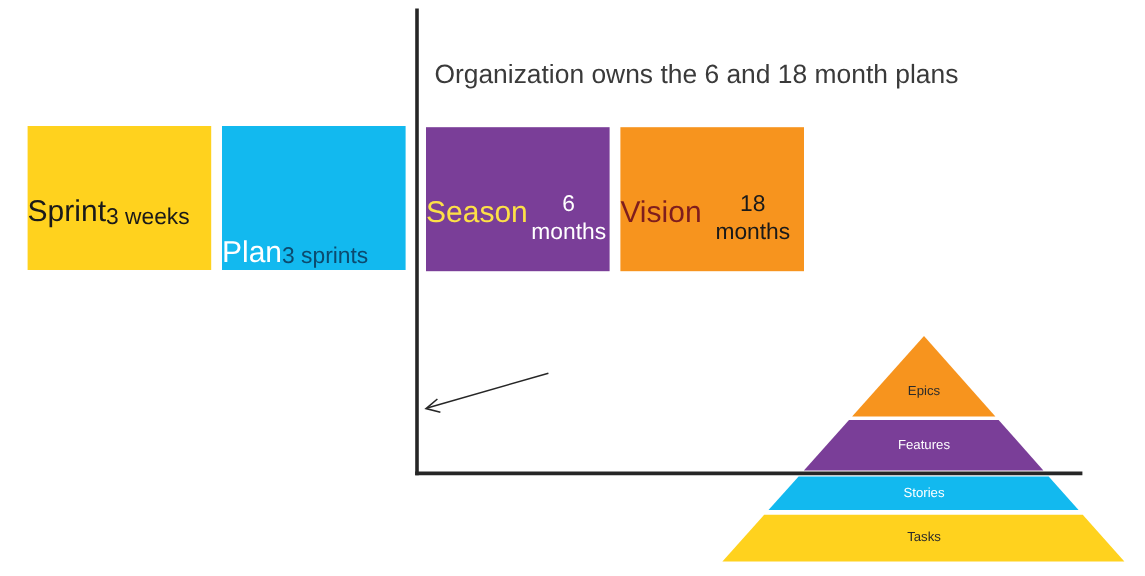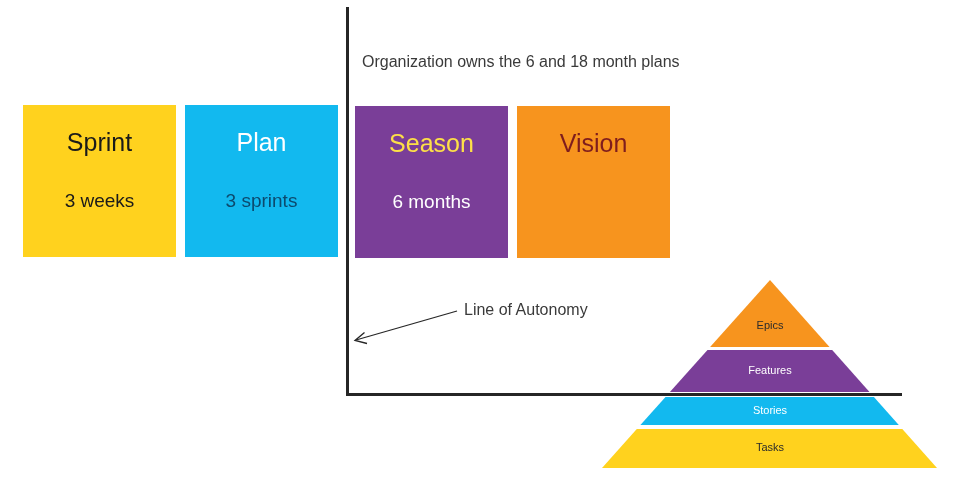--- a/index.html
+++ b/index.html
@@ -6,34 +6,34 @@
   .canvas{
     position:relative;
     width:954px;height:480px;
     background:#ffffff;
     font-family:"Liberation Sans", sans-serif;
     overflow:hidden;
   }
   .diagram-svg{position:absolute;left:0;top:0;width:954px;height:480px;}
   .plan-box{
     position:absolute;
-    top:105px;width:153px;height:152px;
-    display:flex;flex-direction:column;align-items:center;
+    top:105px;width:153px;height:120px;
+    display:flex;flex-direction:row;align-items:center;
     text-align:center;
   }
   .plan-box .box-title{margin-top:23px;font-size:25px;line-height:29px;}
   .plan-box .box-subtitle{margin-top:32px;font-size:19px;line-height:23px;}
   #box-sprint{left:23px;}
-  #box-plan{left:185px;}
+  #box-plan{left:185px;align-items:flex-end;}
   #box-season{left:355px;top:106px;}
   #box-vision{left:517px;top:106px;}
   .note{
     position:absolute;
     color:#3a3a3a;
-    font-size:16px;line-height:20px;
+    font-size:22px;line-height:20px;
     white-space:pre;
   }
   #note-alignment{left:362px;top:12px;}
   #note-autonomy{left:23px;top:269px;}
   #label-line-of-autonomy{left:464px;top:300px;}
   .pyr-label{font-size:11px;}
 </style>
 </head>
 <body>
 
@@ -72,22 +72,22 @@
     <div class="box-subtitle" style="color: #0c4a6e;">3 sprints</div>
   </div>
 
   <div class="plan-box" id="box-season" style="background-color: rgb(122, 62, 152);">
     <div class="box-title" style="color: #fde047;">Season</div>
     <div class="box-subtitle" style="color: rgb(255, 255, 255);">6 months</div>
   </div>
 
   <div class="plan-box" id="box-vision" style="background-color: rgb(247, 148, 30);">
     <div class="box-title" style="color: #7f1d1d;">Vision</div>
+    <div class="box-subtitle" style="color: rgb(26, 26, 26);">18 months</div>
   </div>
 
   <div class="note" id="note-alignment">
     <div>Organization owns the 6 and 18 month plans</div>
   </div>
 
 
-  <div class="note" id="label-line-of-autonomy">Line of Autonomy</div>
 
 </div>
 
 </body></html>

